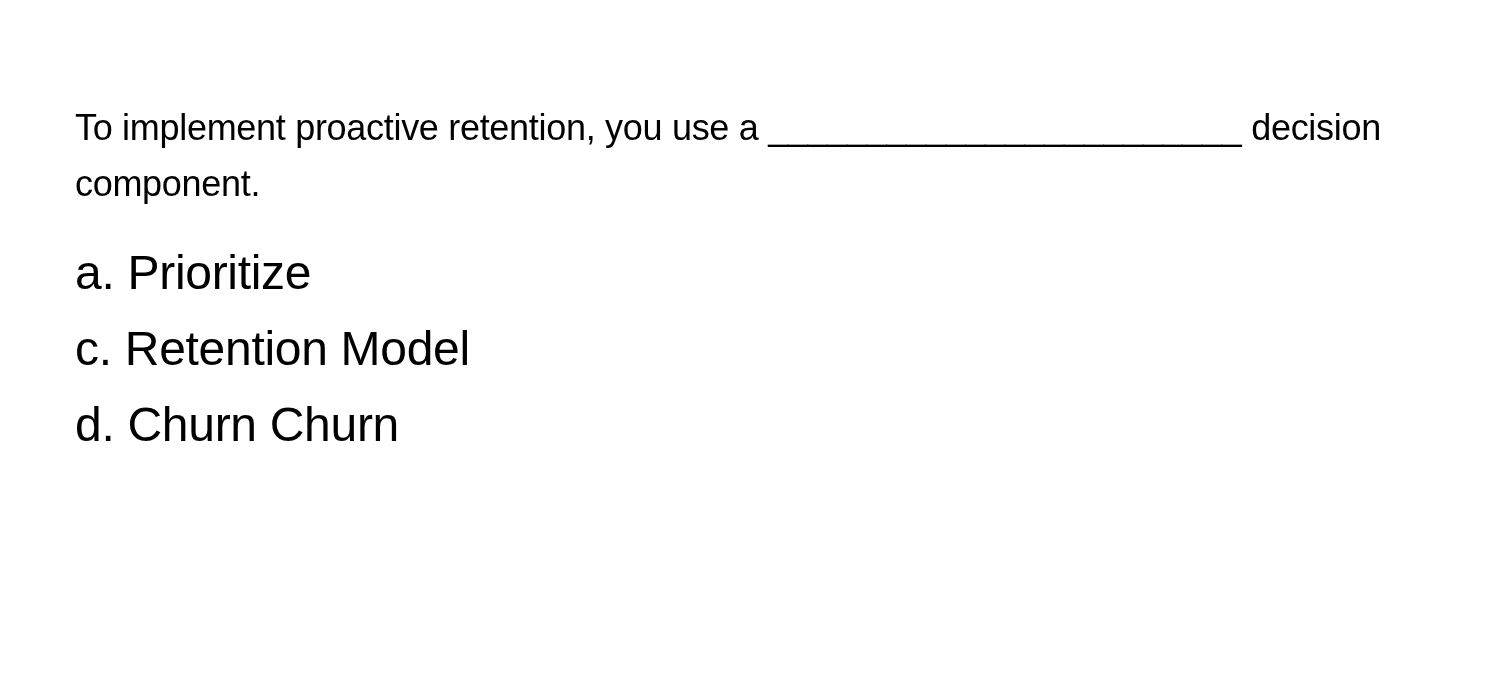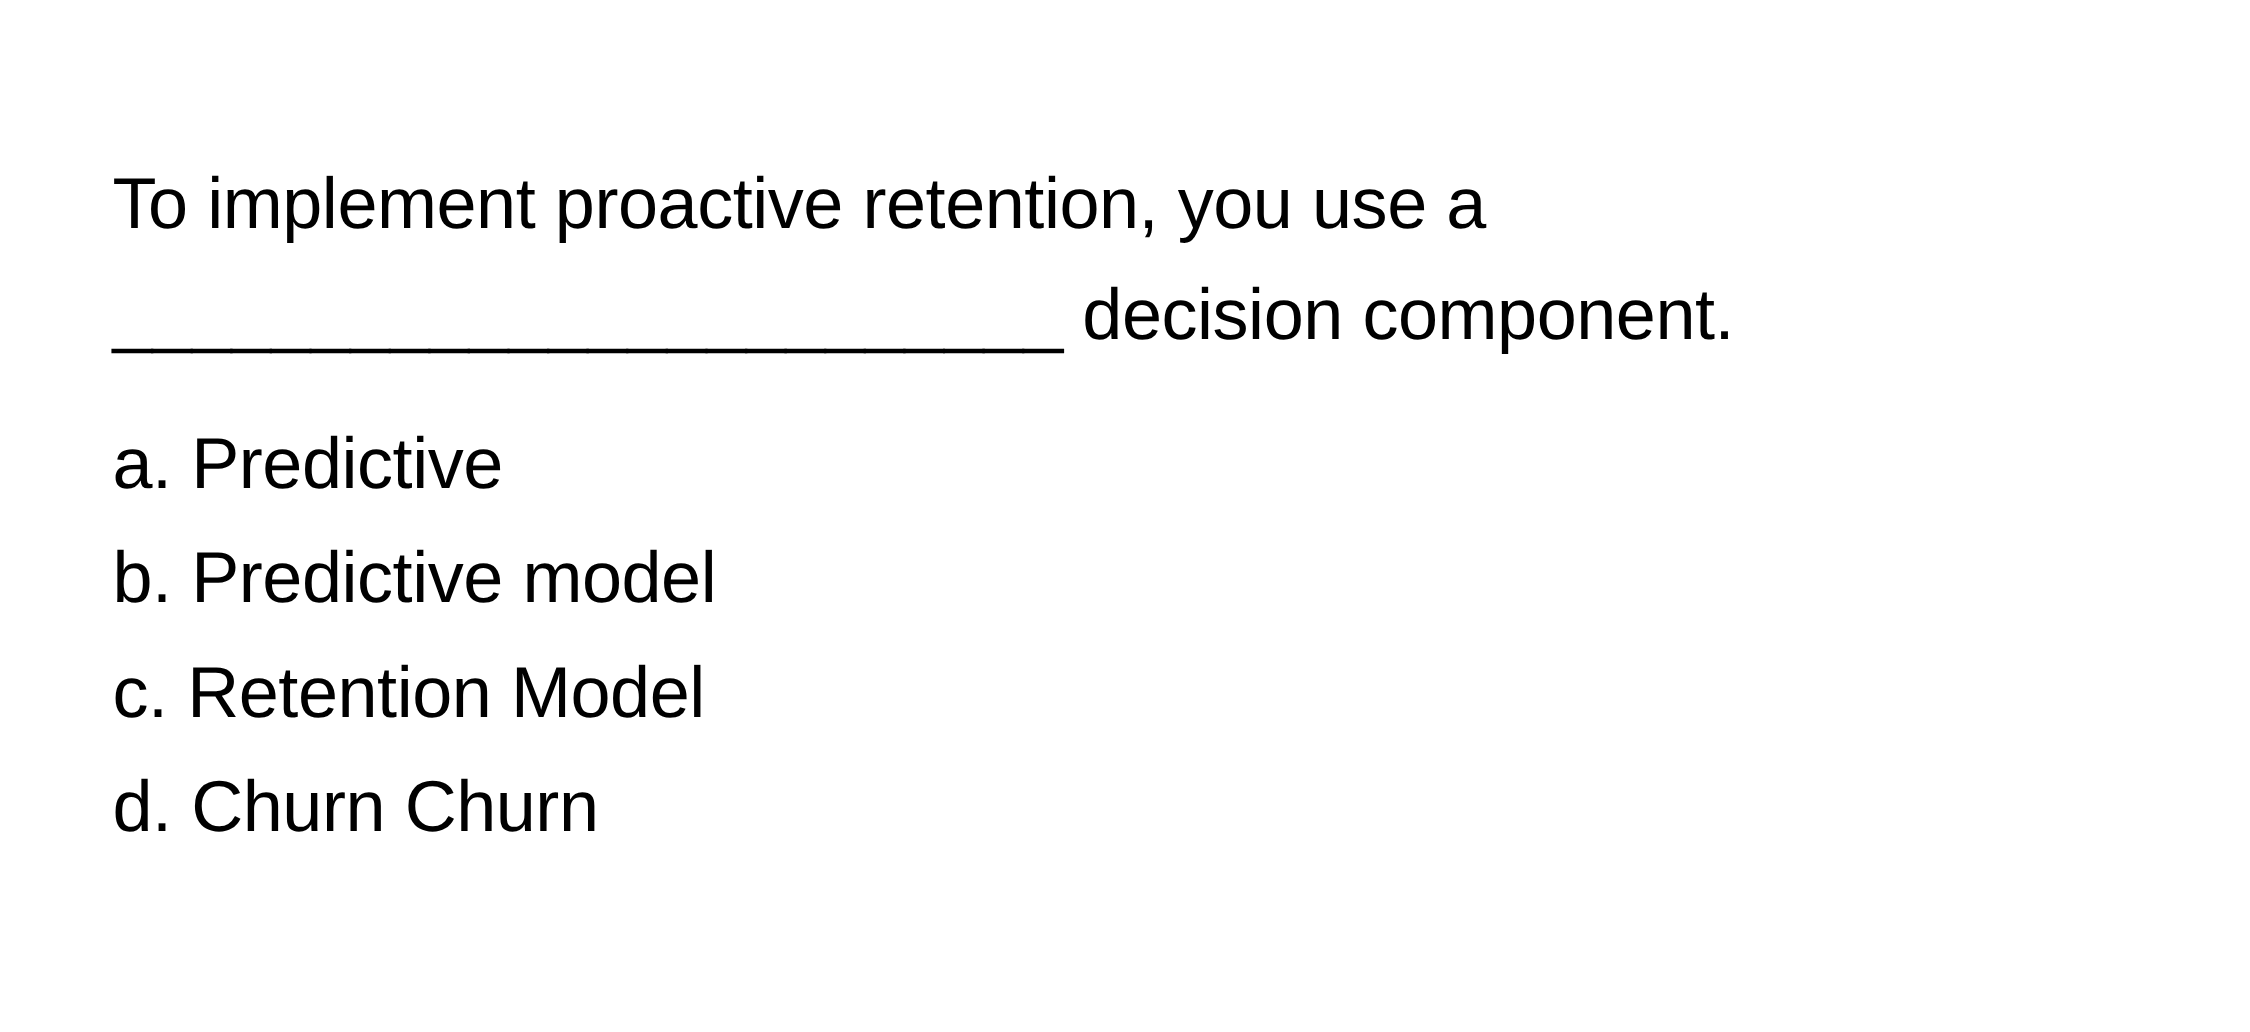--- a/index.html
+++ b/index.html
@@ -12,21 +12,21 @@
       height: 688px;
       background: #ffffff;
       font-family: -apple-system, BlinkMacSystemFont, "Segoe UI", Helvetica, Arial, sans-serif;
       color: #000000;
       padding: 100px 75px 0 75px;
     }
     .question-container {
       width: 100%;
     }
     .question-stem {
-      font-size: 48px;
+      font-size: 36px;
       line-height: 1.55;
       margin-bottom: 30px;
       letter-spacing: -0.3px;
     }
     .options-list {
       display: flex;
       flex-direction: column;
       gap: 14px;
     }
     .option-item {
@@ -36,25 +36,21 @@
     }
   </style>
 </head>
 <body>
 
 <div class="question-container">
   <div class="question-stem">To implement proactive retention, you use a ________________________ decision component.</div>
   <div class="options-list">
     <div class="option-item">
       <span>a.</span>
-      <span>Predictive</span>
-    </div>
-    <div class="option-item">
-      <span>b.</span>
-      <span>Predictive model</span>
+      <span>Prioritize</span>
     </div>
     <div class="option-item">
       <span>c.</span>
       <span>Retention Model</span>
     </div>
     <div class="option-item">
       <span>d.</span>
       <span>Churn Churn</span>
     </div>
   </div>

